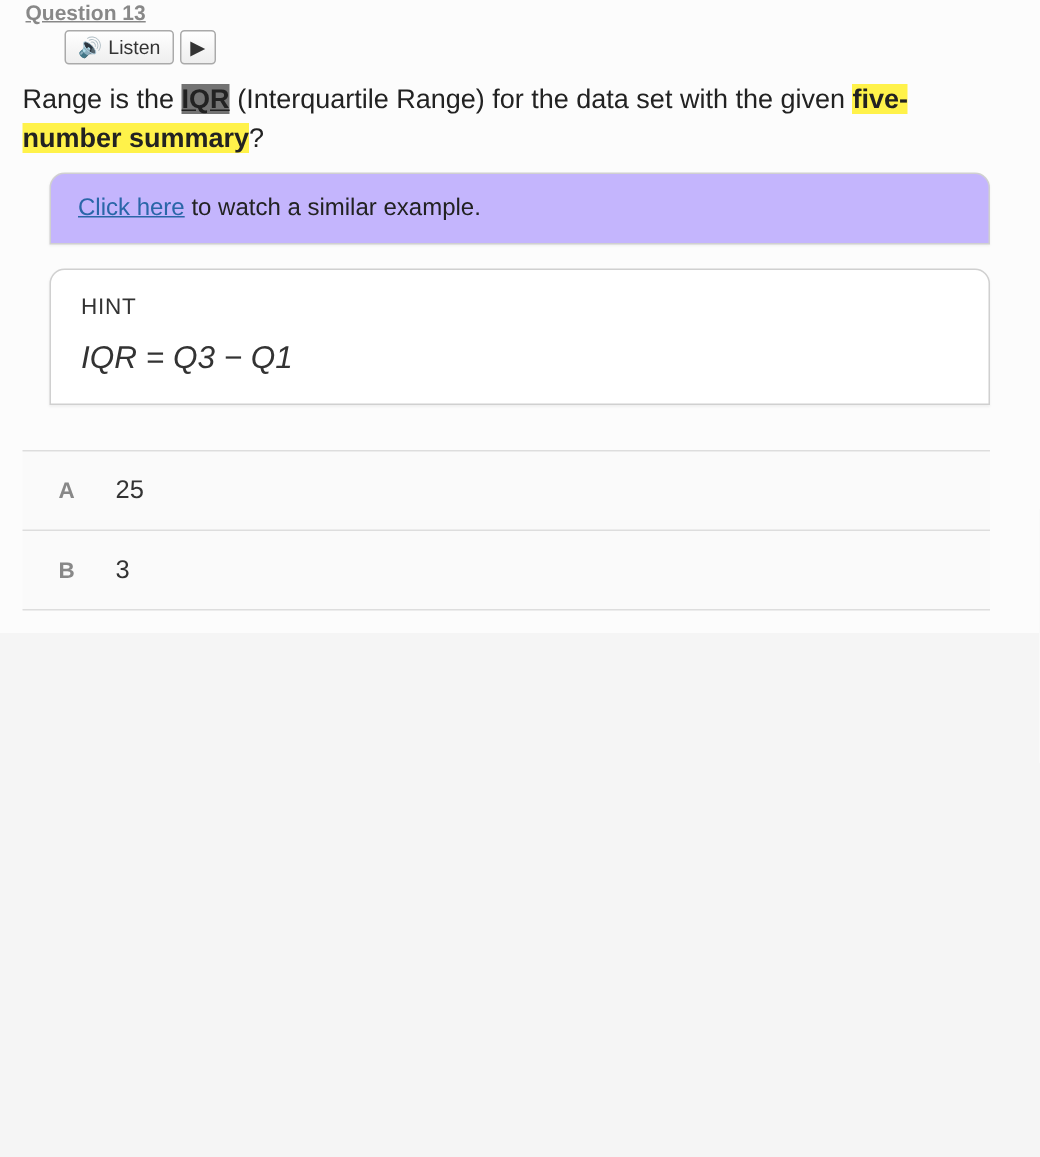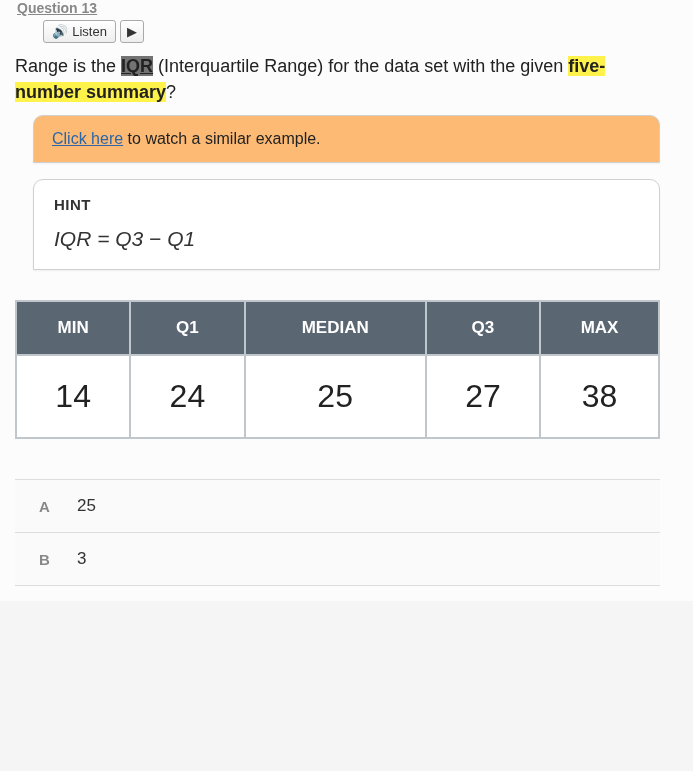--- a/index.html
+++ b/index.html
@@ -56,40 +56,40 @@
     font-weight: bold;
     text-decoration: underline;
   }
   .hl-yellow {
     background: #fff24a;
     font-weight: bold;
   }
   .card {
     border: 1px solid #d0d0d0;
     border-radius: 10px 10px 0 0;
-    background: #fdba74;
+    background: #c4b5fd;
     padding: 14px 18px;
     margin: 10px 0 16px 18px;
     box-shadow: 0 1px 2px rgba(0,0,0,0.05);
   }
   .click-here {
     color: #2a66a8;
     text-decoration: underline;
     cursor: pointer;
   }
   .hint-card {
     border: 1px solid #d0d0d0;
     border-radius: 10px 10px 0 0;
     background: #fff;
     padding: 16px 20px 18px 20px;
     margin: 8px 0 30px 18px;
     box-shadow: 0 1px 2px rgba(0,0,0,0.05);
   }
   .hint-title {
-    font-weight: bold;
+    font-weight: normal;
     font-size: 15px;
     letter-spacing: .5px;
     margin-bottom: 14px;
     color: #333;
   }
   .hint-formula {
     font-style: italic;
     font-size: 21px;
     color: #333;
   }
@@ -162,40 +162,20 @@
 
   <div class="card">
     <span class="click-here">Click here</span><span> to watch a similar example.</span>
   </div>
 
   <div class="hint-card">
     <div class="hint-title">HINT</div>
     <div class="hint-formula">IQR = Q3 − Q1</div>
   </div>
 
-  <table class="five">
-    <thead>
-      <tr>
-        <th>MIN</th>
-        <th>Q1</th>
-        <th>MEDIAN</th>
-        <th>Q3</th>
-        <th>MAX</th>
-      </tr>
-    </thead>
-    <tbody>
-      <tr>
-        <td>14</td>
-        <td>24</td>
-        <td>25</td>
-        <td>27</td>
-        <td>38</td>
-      </tr>
-    </tbody>
-  </table>
 
   <div class="answers">
     <div class="answer-row">
       <span class="answer-letter">A</span>
       <span class="answer-val">25</span>
     </div>
     <div class="answer-row">
       <span class="answer-letter">B</span>
       <span class="answer-val">3</span>
     </div>

